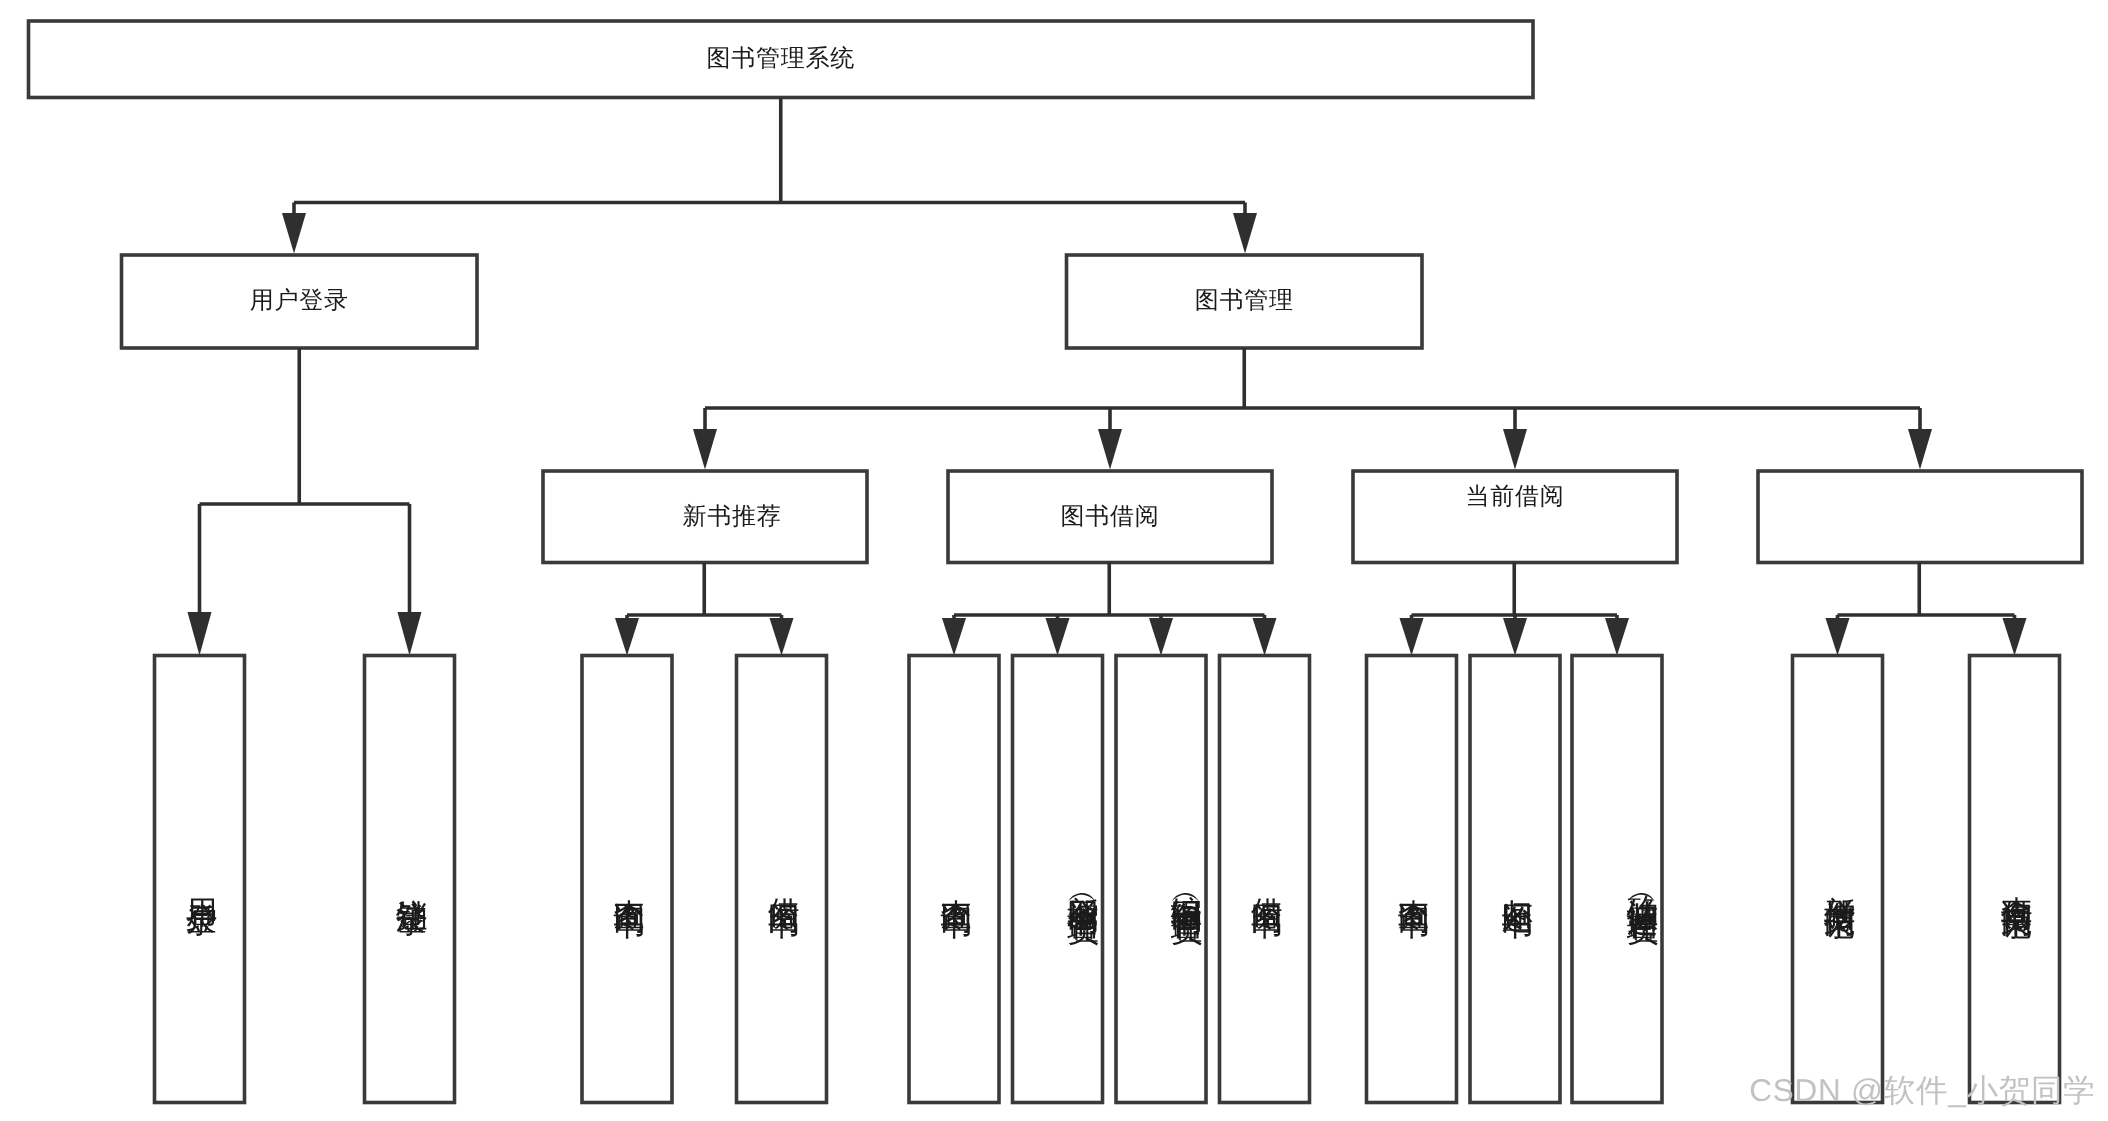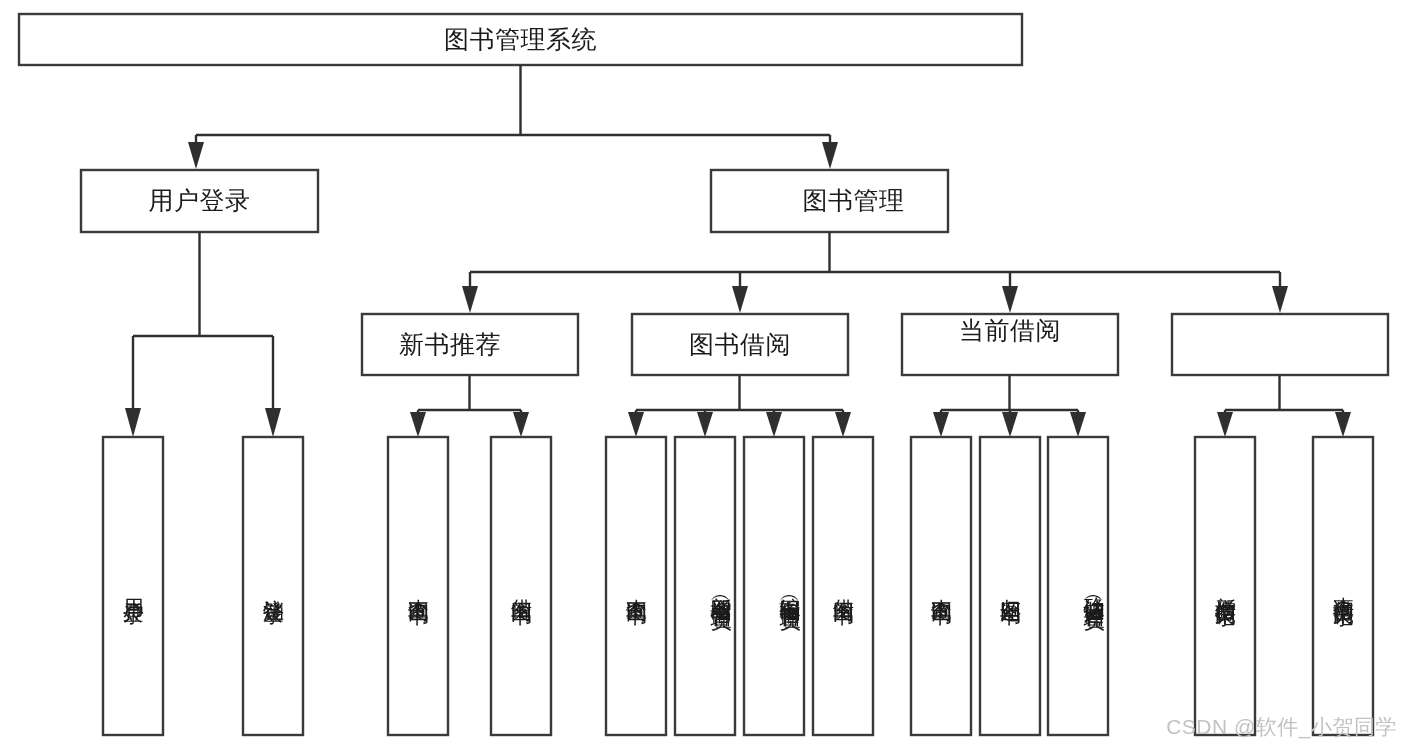--- a/index.html
+++ b/index.html
@@ -11,21 +11,21 @@
   .conn{stroke:#2f2f2f;stroke-width:2.4;fill:none;stroke-linecap:butt;}
   .arrow-head{fill:#2f2f2f;stroke:none;}
   .node-label{
       position:absolute;
       display:flex;align-items:center;justify-content:center;
       color:#1b1b1b;
       letter-spacing:0.5px;
       white-space:pre;
       pointer-events:none;
   }
-  .node-label.horiz{font-size:25px;line-height:1.1;}
+  .node-label.horiz{font-size:16px;line-height:1.1;}
   .node-label.vert{
       writing-mode:vertical-rl;
       text-orientation:upright;
       font-size:21px;
       line-height:1.38;
       letter-spacing:2px;
   }
   .node-label.vert.top-align{align-items:flex-start;padding-top:6px;box-sizing:border-box;}
   #watermark{
       position:absolute;
@@ -128,23 +128,23 @@
     <rect class="box-rect" x="980" y="437" width="60" height="298"></rect>
     <rect class="box-rect" x="1048" y="437" width="60" height="298"></rect>
 
     <rect class="box-rect" x="1195" y="437" width="60" height="298"></rect>
     <rect class="box-rect" x="1313" y="437" width="60" height="298"></rect>
   </svg>
 
   <div class="node-label horiz" style="left:19px;top:14px;width:1003px;height:51px;">图书管理系统</div>
 
   <div class="node-label horiz" style="left:81px;top:170px;width:237px;height:62px;">用户登录</div>
-  <div class="node-label horiz" style="left:711px;top:170px;width:237px;height:62px;padding-left:24px;">图书管理</div>
+  <div class="node-label horiz" style="left:711px;top:170px;width:237px;height:62px;">图书管理</div>
 
-  <div class="node-label horiz" style="left:342px;top:314px;width:216px;height:61px;">新书推荐</div>
+  <div class="node-label horiz" style="left:360px;top:314px;width:216px;height:61px;padding-left:20px;">新书推荐</div>
   <div class="node-label horiz" style="left:632px;top:314px;width:216px;height:61px;">图书借阅</div>
   <div class="node-label horiz" style="left:902px;top:310px;width:216px;height:45px;font-family:Liberation Mono, monospace;">当前借阅</div>
 
   <div class="node-label vert" style="left:103px;top:437px;width:60px;height:298px;">用户登录</div>
   <div class="node-label vert" style="left:243px;top:437px;width:60px;height:298px;">注销登录</div>
 
   <div class="node-label vert" style="left:388px;top:437px;width:60px;height:298px;">查询图书</div>
   <div class="node-label vert" style="left:491px;top:437px;width:60px;height:298px;">借阅图书</div>
 
   <div class="node-label vert" style="left:606px;top:437px;width:60px;height:298px;">查询图书</div>

